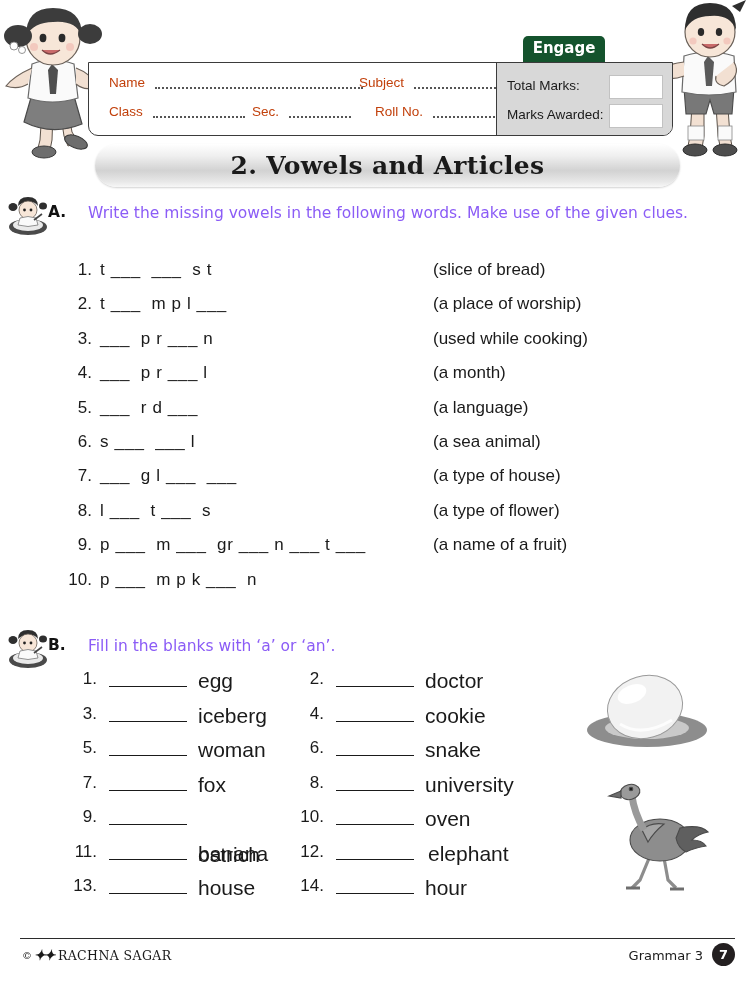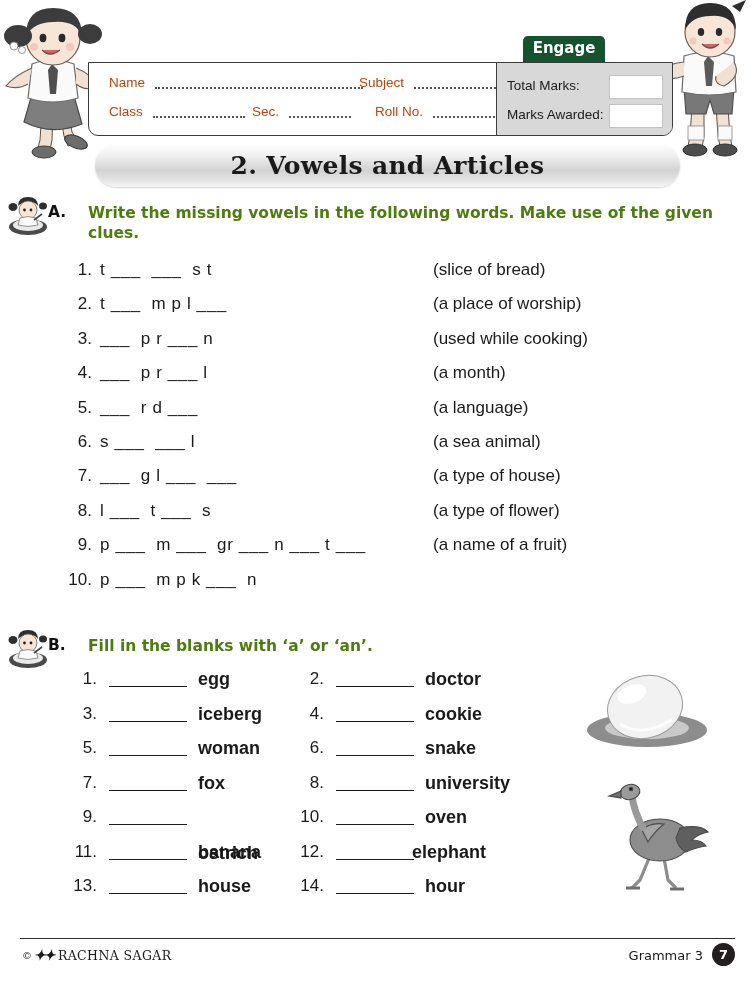--- a/index.html
+++ b/index.html
@@ -144,22 +144,22 @@
     font-weight: bold;
     color: #1a1a1a;
     font-family: "DejaVu Serif", serif;
     letter-spacing: .3px;
   }
 
   
   .ex-head {
     position: absolute;
     font-size: 15.5px;
-    font-weight: bold;
-    color: #4d7c0f;
+    font-weight: normal;
+    color: #8b5cf6;
     line-height: 1.32;
     font-family: "DejaVu Sans", sans-serif;
   }
   .ex-letter {
     position: absolute;
     font-size: 15.5px;
     font-weight: bold;
     color: #111;
     font-family: "DejaVu Sans", sans-serif;
   }
@@ -216,21 +216,21 @@
     width: 34px;
     text-align: right;
     font-size: 17px;
   }
   .blank-line {
     position: absolute;
     border-bottom: 1.7px solid #1a1a1a;
     height: 13px;
     width: 78px;
   }
-  .cellB .bword { position: absolute; font-size: 18px; font-weight: bold; }
+  .cellB .bword { position: absolute; font-size: 21px; }
 
   .colB-left  { left: 103px; }
   .colB-right { left: 330px; }
 
   
   #egg-image { position: absolute; left: 580px; top: 668px; width: 135px; height: 82px; }
   #ostrich-image { position: absolute; left: 596px; top: 768px; width: 125px; height: 125px; }
 
   
   #footer-rule {
@@ -558,21 +558,21 @@
     </div>
     <div class="rowB">
       <div class="cellB colB-left">
         <span class="bnum" style="left: -40px;">11.</span>
         <span class="blank-line" style="left: 6px; top: 4px;"></span>
         <span class="bword" style="left: 95px;">banana</span>
       </div>
       <div class="cellB colB-right">
         <span class="bnum" style="left: -40px;">12.</span>
         <span class="blank-line" style="left: 6px; top: 4px;"></span>
-        <span class="bword" style="left: 82px;">elephant</span>
+        <span class="bword" style="left: 98px;">elephant</span>
       </div>
     </div>
     <div class="rowB">
       <div class="cellB colB-left">
         <span class="bnum" style="left: -40px;">13.</span>
         <span class="blank-line" style="left: 6px; top: 4px;"></span>
         <span class="bword" style="left: 95px;">house</span>
       </div>
       <div class="cellB colB-right">
         <span class="bnum" style="left: -40px;">14.</span>

